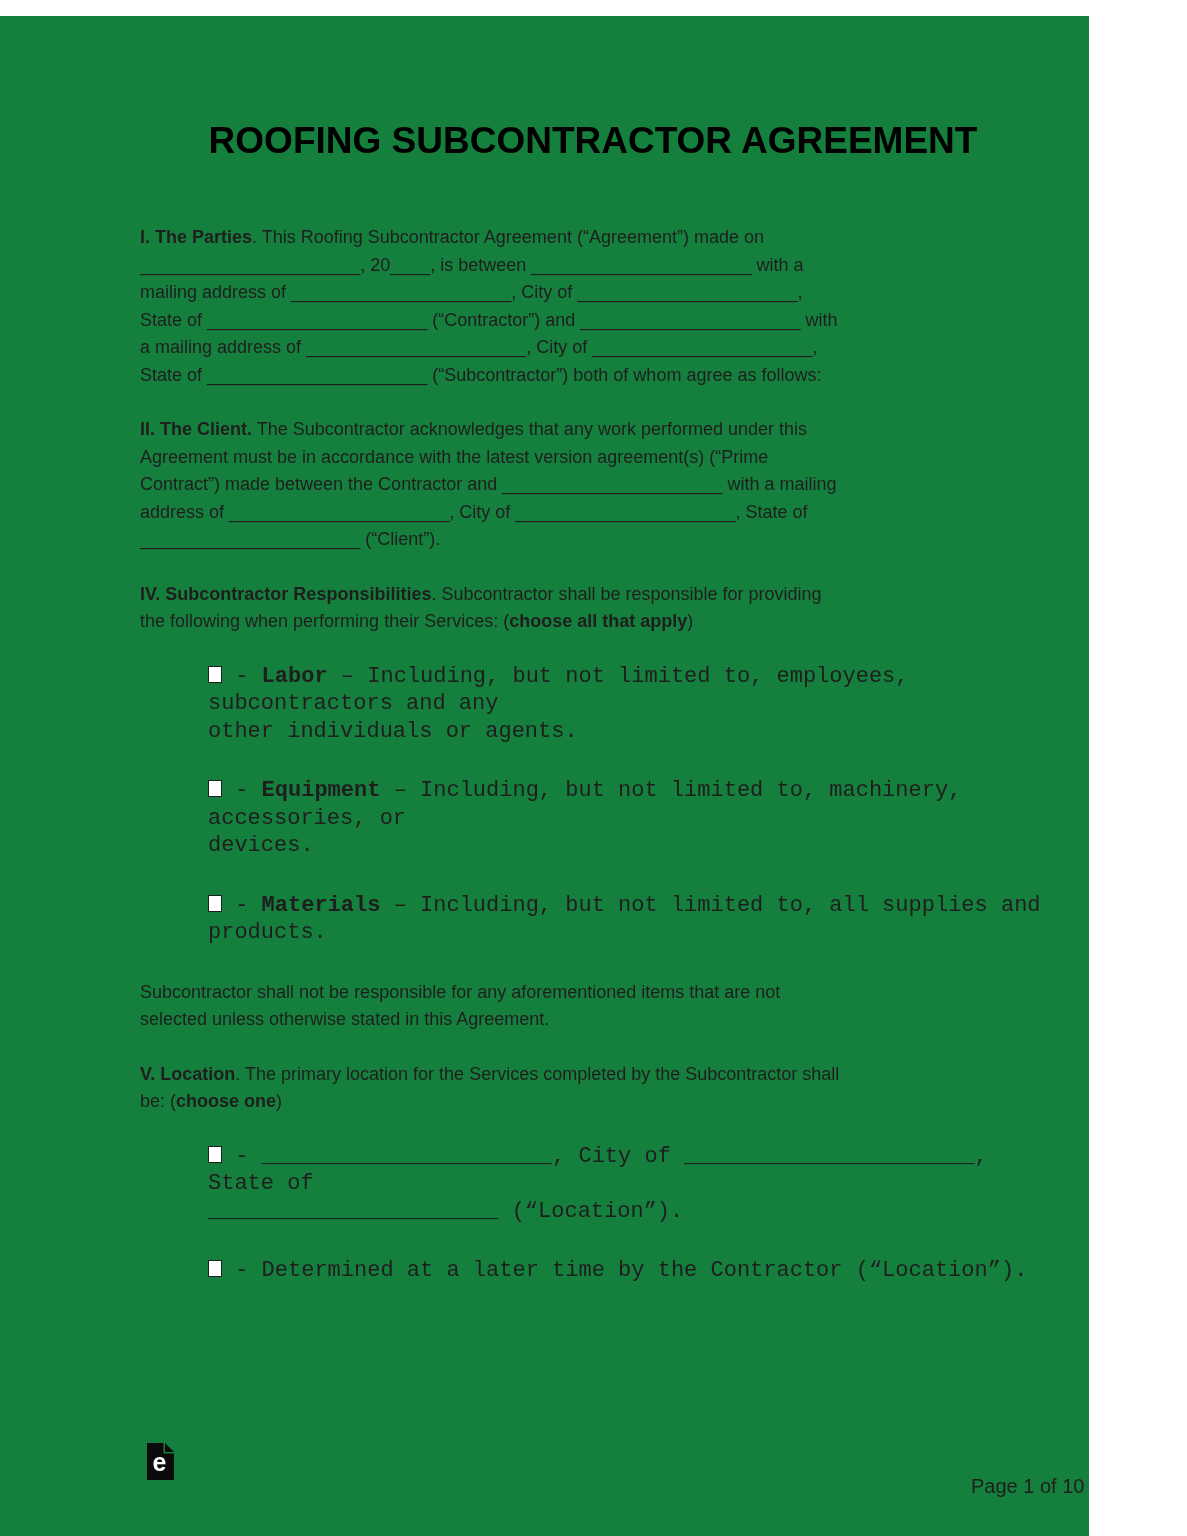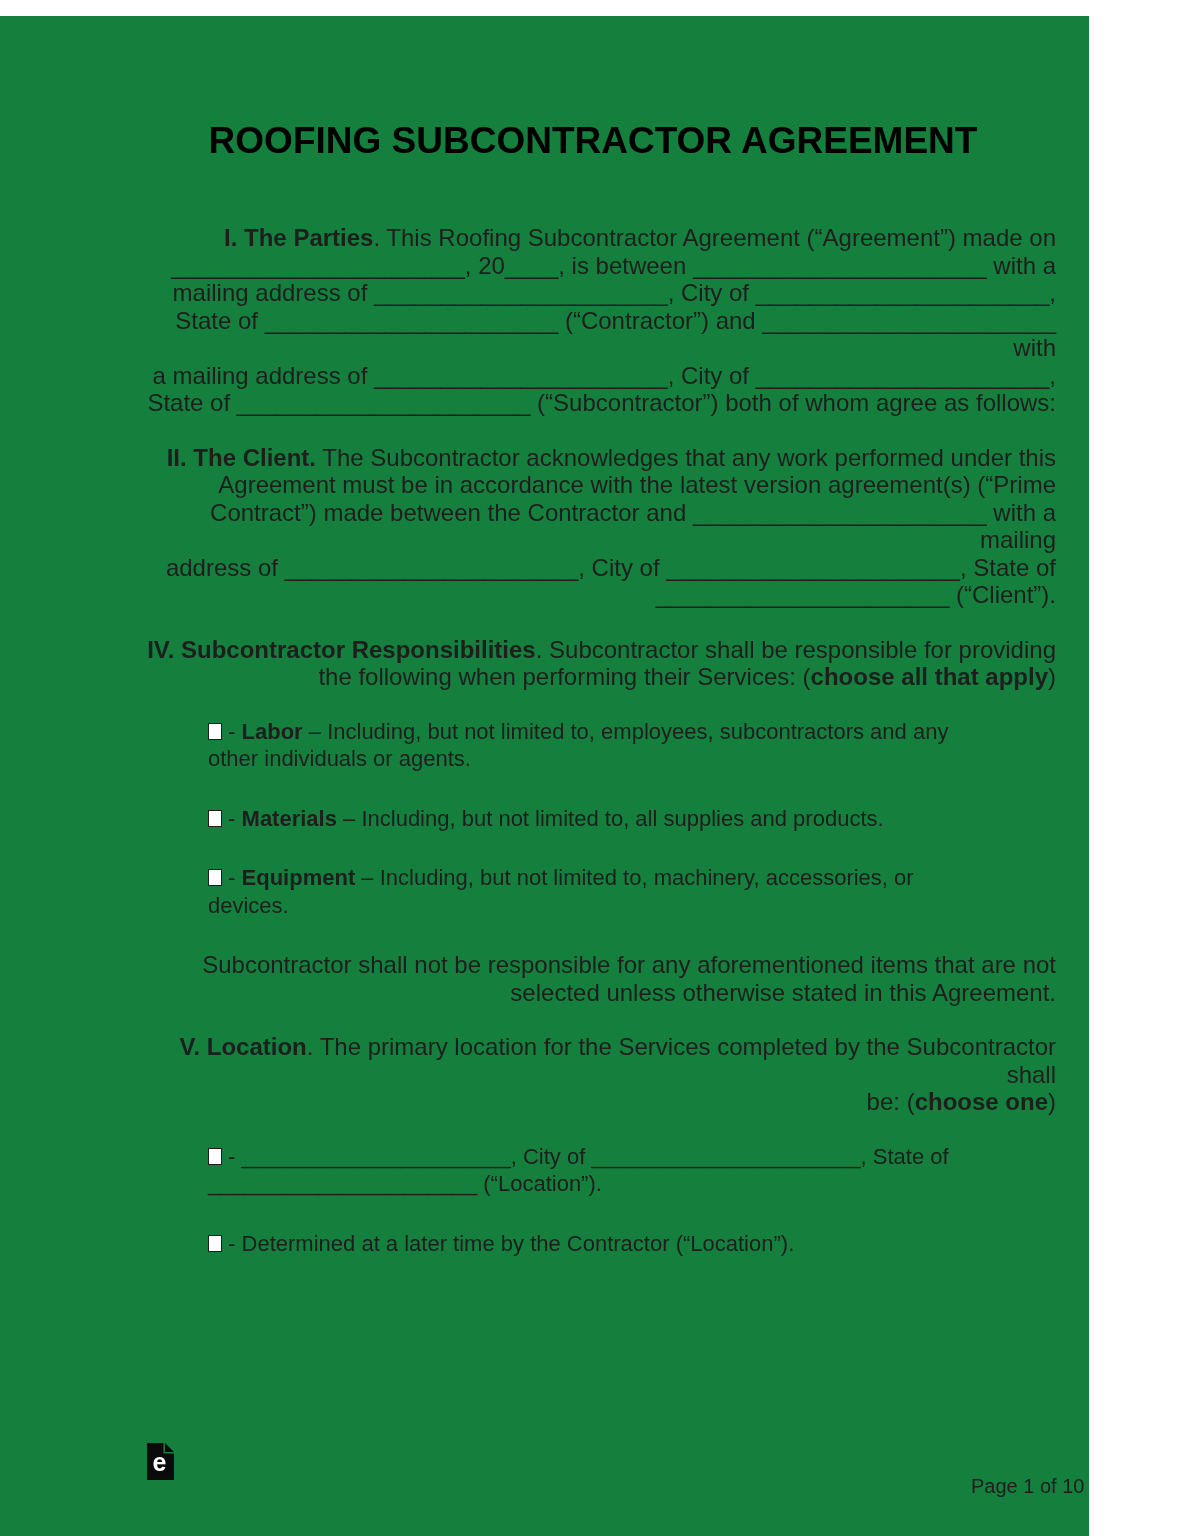--- a/index.html
+++ b/index.html
@@ -22,32 +22,32 @@
   .title {
     width: 906px;
     margin: 104px 0 0 0;
     text-align: center;
     font-size: 37px;
     font-weight: 700;
     color: #000000;
     letter-spacing: 0px;
   }
   .para {
-    font-size: 24px;
+    font-size: 18px;
     line-height: 27.5px;
     margin: 0 0 27px 0;
     white-space: pre-line;
-    text-align: right;
   }
   .para.first { margin-top: 62px; }
   .item {
     font-size: 22px;
     line-height: 27.5px;
     margin: 0 0 32px 68px;
     white-space: pre-line;
+    font-family: Liberation Mono, monospace;
   }
   b { font-weight: 700; }
   .checkbox {
     display: inline-block;
     width: 12px;
     height: 15px;
     border: 1.5px solid #1e1e1e;
     vertical-align: -1px;
     background: #ffffff;
     cursor: pointer;
@@ -88,24 +88,24 @@
 address of ______________________, City of ______________________, State of
 ______________________ (“Client”).</span></p>
 
 
     <p class="para"><b>IV. Subcontractor Responsibilities</b><span>. Subcontractor shall be responsible for providing
 the following when performing their Services: (</span><b>choose all that apply</b><span>)</span></p>
 
     <div class="item"><span class="checkbox"></span><span> - </span><b>Labor</b><span> – Including, but not limited to, employees, subcontractors and any
 other individuals or agents.</span></div>
 
-    <div class="item"><span class="checkbox"></span><span> - </span><b>Materials</b><span> – Including, but not limited to, all supplies and products.</span></div>
-
     <div class="item"><span class="checkbox"></span><span> - </span><b>Equipment</b><span> – Including, but not limited to, machinery, accessories, or
 devices.</span></div>
+
+    <div class="item"><span class="checkbox"></span><span> - </span><b>Materials</b><span> – Including, but not limited to, all supplies and products.</span></div>
 
 
 
     <p class="para">Subcontractor shall not be responsible for any aforementioned items that are not
 selected unless otherwise stated in this Agreement.</p>
 
     <p class="para"><b>V. Location</b><span>. The primary location for the Services completed by the Subcontractor shall
 be: (</span><b>choose one</b><span>)</span></p>
 
     <div class="item"><span class="checkbox"></span><span> - </span><b></b><span>______________________, City of ______________________, State of

